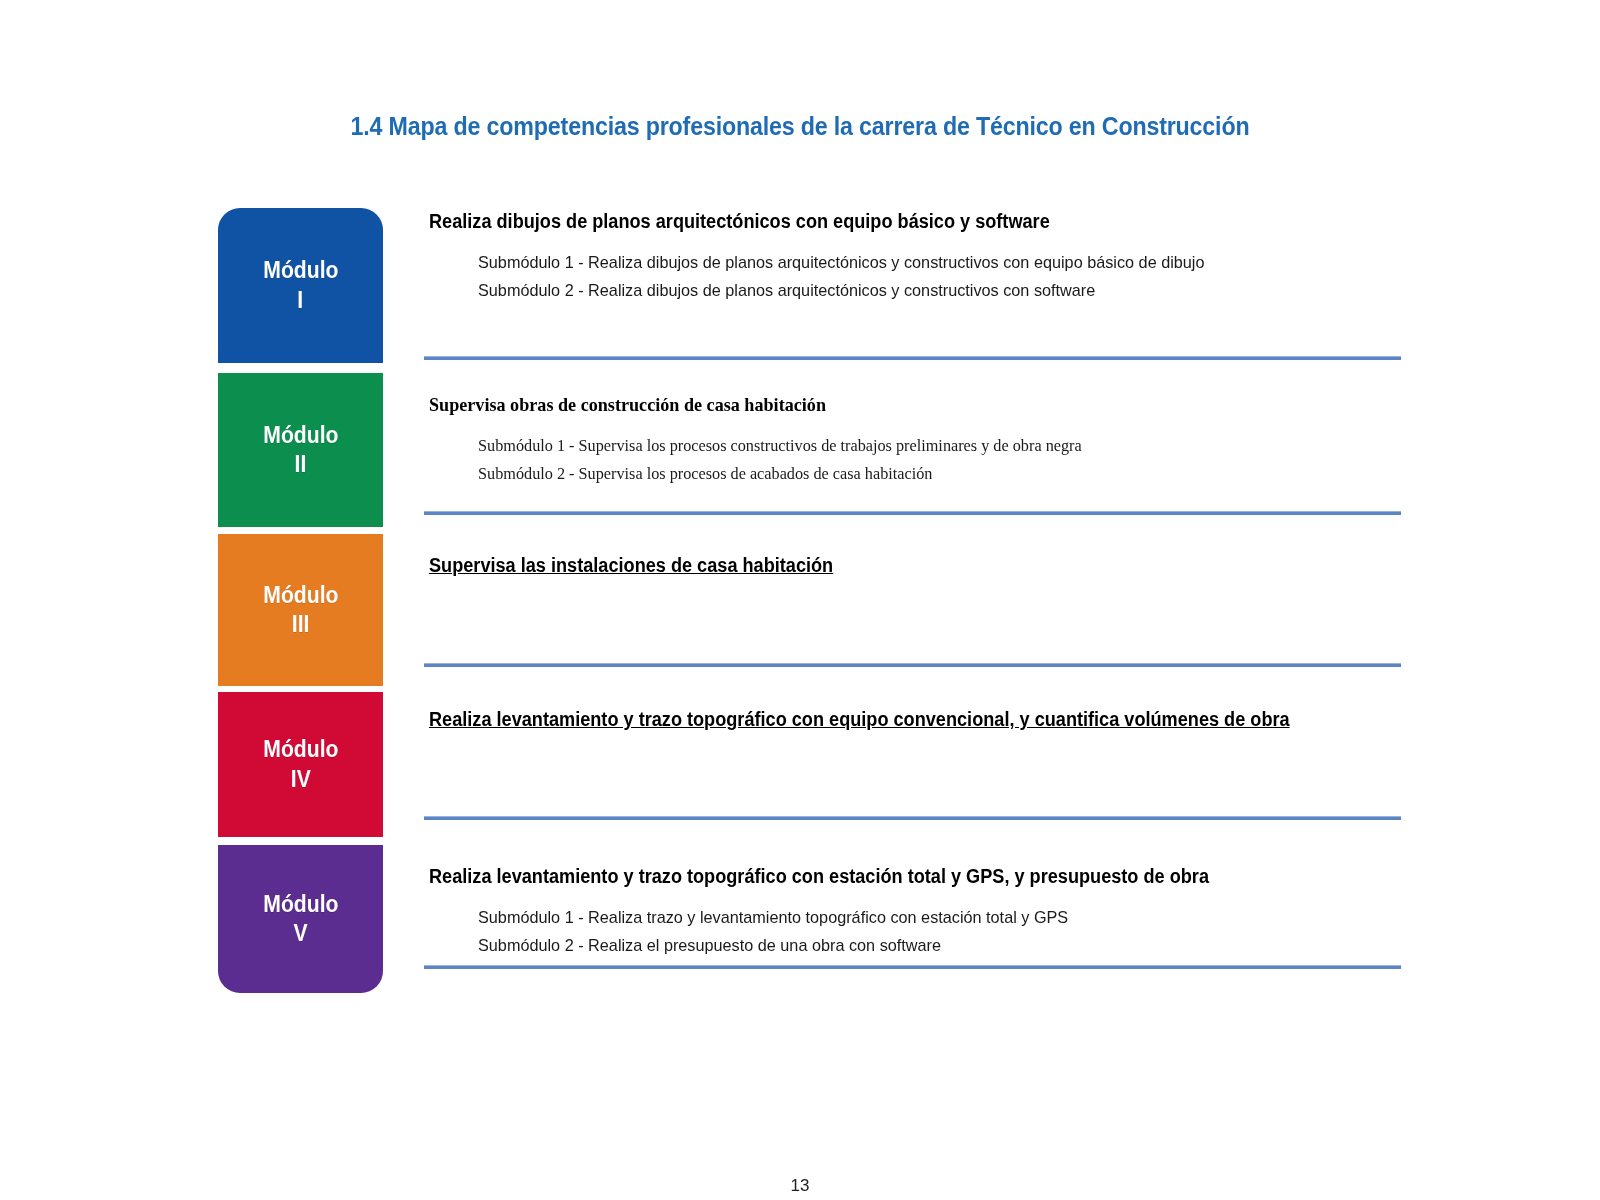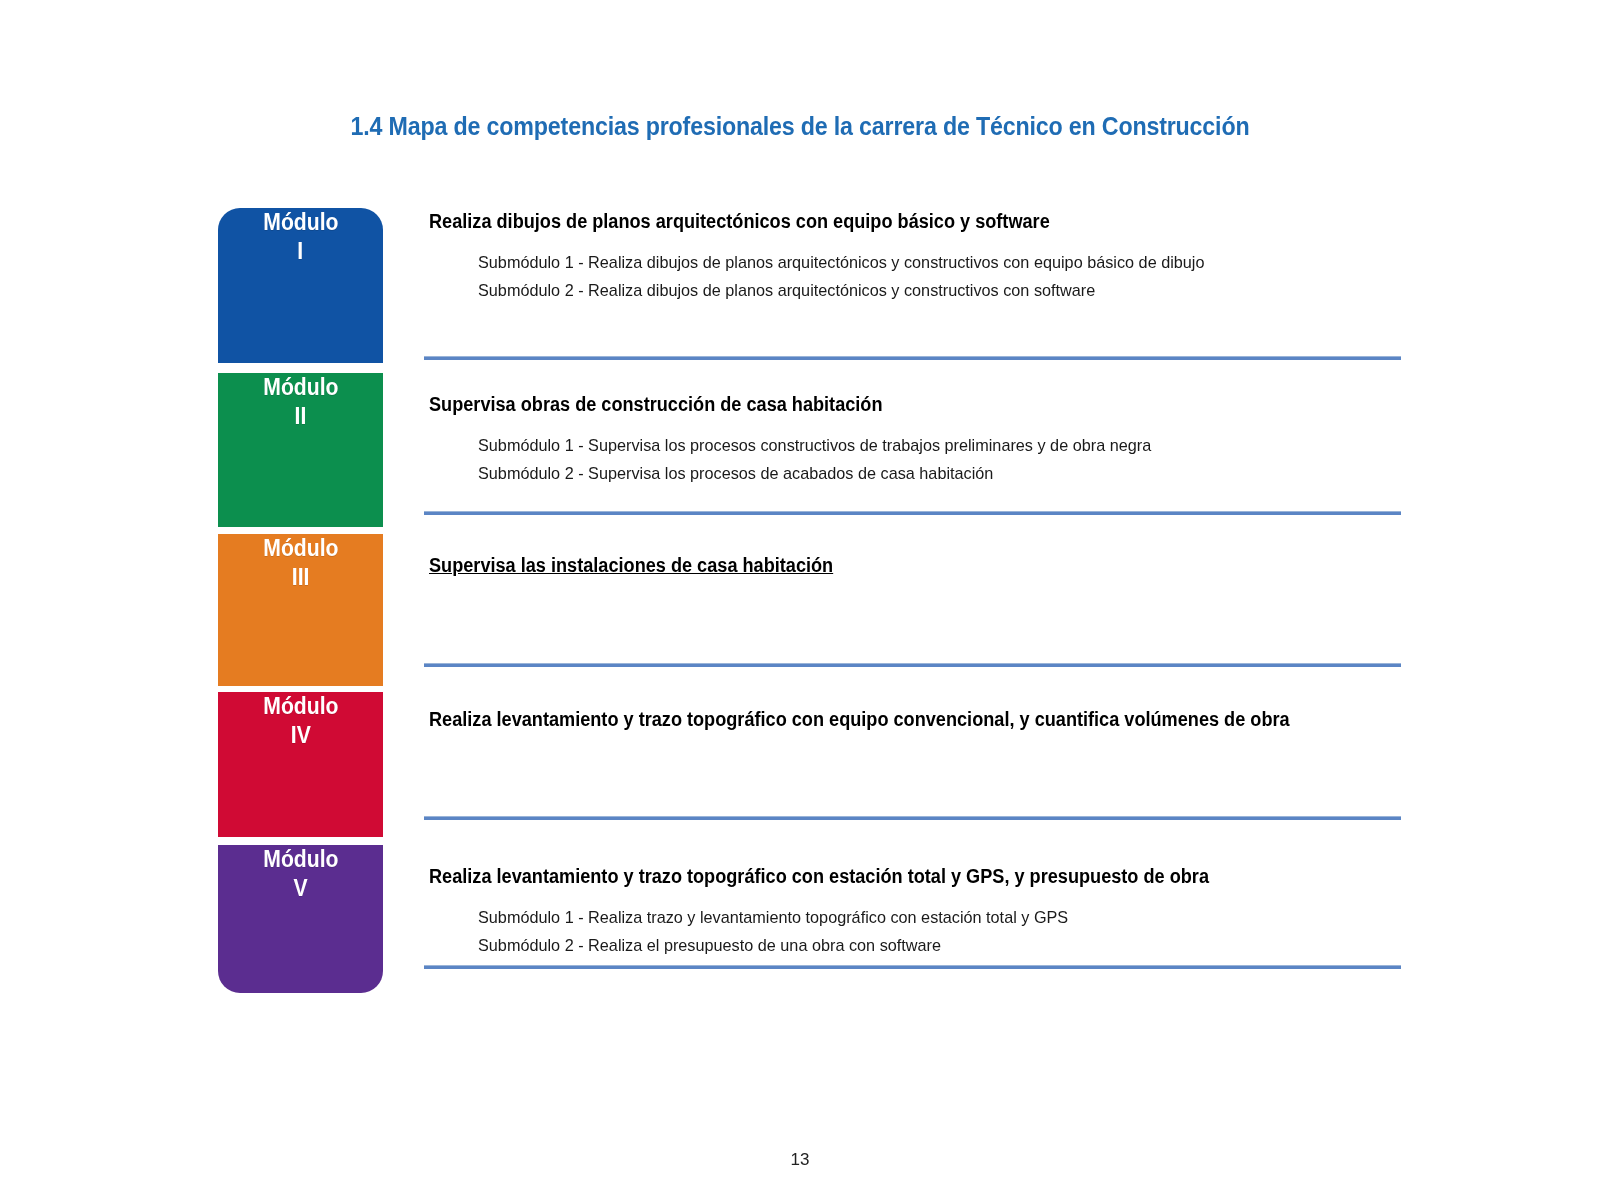--- a/index.html
+++ b/index.html
@@ -49,20 +49,21 @@
   }
 
   
   .module-chip {
     width: 165px;
     flex: 0 0 165px;
     color: #ffffff;
     display: flex;
     flex-direction: column;
     align-items: center;
+    justify-content: center;
     font-size: 23px;
     font-weight: bold;
     line-height: 1.28;
     transform-origin: center;
     text-shadow: 0 1px 0 rgba(0,0,0,0.12);
   }
   .module-chip .chip-line {
     display: block;
     transform: scaleX(0.92);
   }
@@ -108,21 +109,21 @@
     height: 3px;
     background: #5B85C5;
     border-top: 1px solid #9ab4d8;
     box-sizing: content-box;
   }
 
   
   .page-number {
     position: absolute;
     left: 0;
-    top: 1150px;
+    top: 1176px;
     width: 1600px;
     text-align: center;
     font-size: 17px;
     color: #222222;
   }
 </style>
 </head>
 <body>
 
 <div class="page-title">1.4 Mapa de competencias profesionales de la carrera de Técnico en Construcción</div>
@@ -141,21 +142,21 @@
         <li class="sub-item">Submódulo 2 - Realiza dibujos de planos arquitectónicos y constructivos con software</li>
       </ul>
     </div>
   </div>
 
   <div class="module-row" style="height:154px;margin-top:10px;">
     <div class="module-chip" style="background:#0C8F4E;">
       <span class="chip-line">Módulo</span>
       <span class="chip-line">II</span>
     </div>
-    <div class="module-body" style="padding-top:20px;">
+    <div class="module-body" style="padding-top:20px;font-family:Liberation Serif, serif;">
       <div class="module-heading">Supervisa obras de construcción de casa habitación</div>
       <ul class="sub-list">
         <li class="sub-item">Submódulo 1 - Supervisa los procesos constructivos de trabajos preliminares y de obra negra</li>
         <li class="sub-item">Submódulo 2 - Supervisa los procesos de acabados de casa habitación</li>
       </ul>
     </div>
   </div>
 
   <div class="module-row" style="height:152px;margin-top:7px;">
     <div class="module-chip" style="background:#E57C21;">
@@ -165,21 +166,21 @@
     <div class="module-body" style="padding-top:20px;text-decoration:underline;">
       <div class="module-heading">Supervisa las instalaciones de casa habitación</div>
     </div>
   </div>
 
   <div class="module-row" style="height:145px;margin-top:6px;">
     <div class="module-chip" style="background:#D00A34;">
       <span class="chip-line">Módulo</span>
       <span class="chip-line">IV</span>
     </div>
-    <div class="module-body" style="padding-top:16px;">
+    <div class="module-body" style="padding-top:16px;text-decoration:underline;">
       <div class="module-heading">Realiza levantamiento y trazo topográfico con equipo convencional, y cuantifica volúmenes de obra</div>
     </div>
   </div>
 
   <div class="module-row" style="height:148px;margin-top:8px;">
     <div class="module-chip" style="background:#5B2D90;border-radius:0 0 22px 22px;">
       <span class="chip-line">Módulo</span>
       <span class="chip-line">V</span>
     </div>
     <div class="module-body" style="padding-top:20px;">

